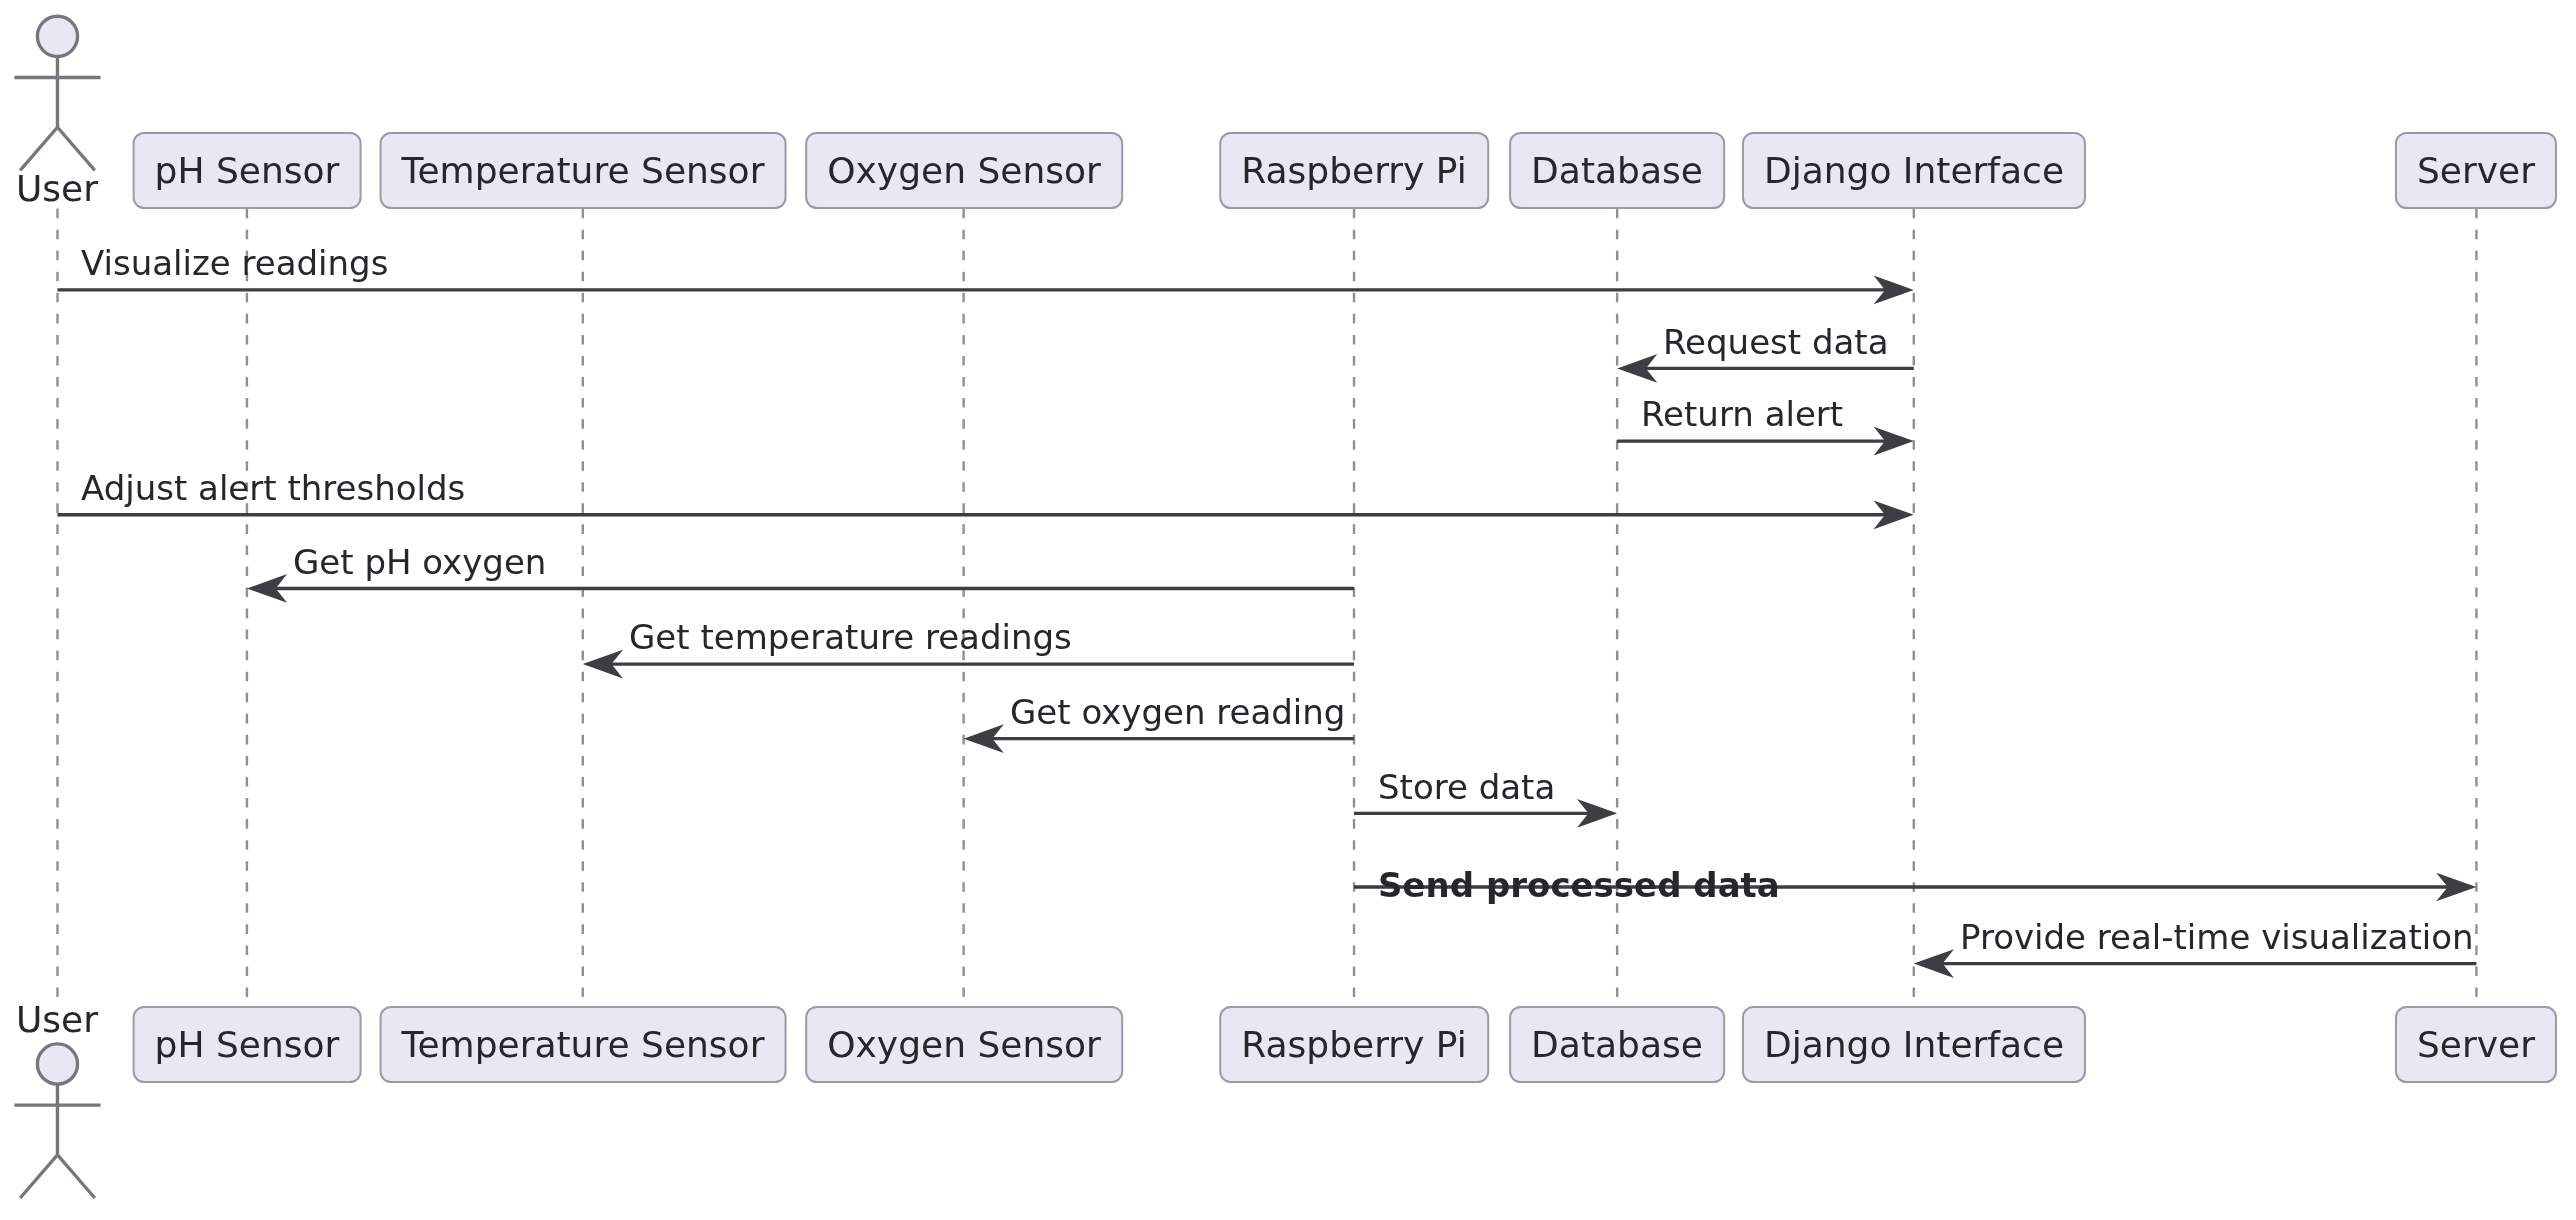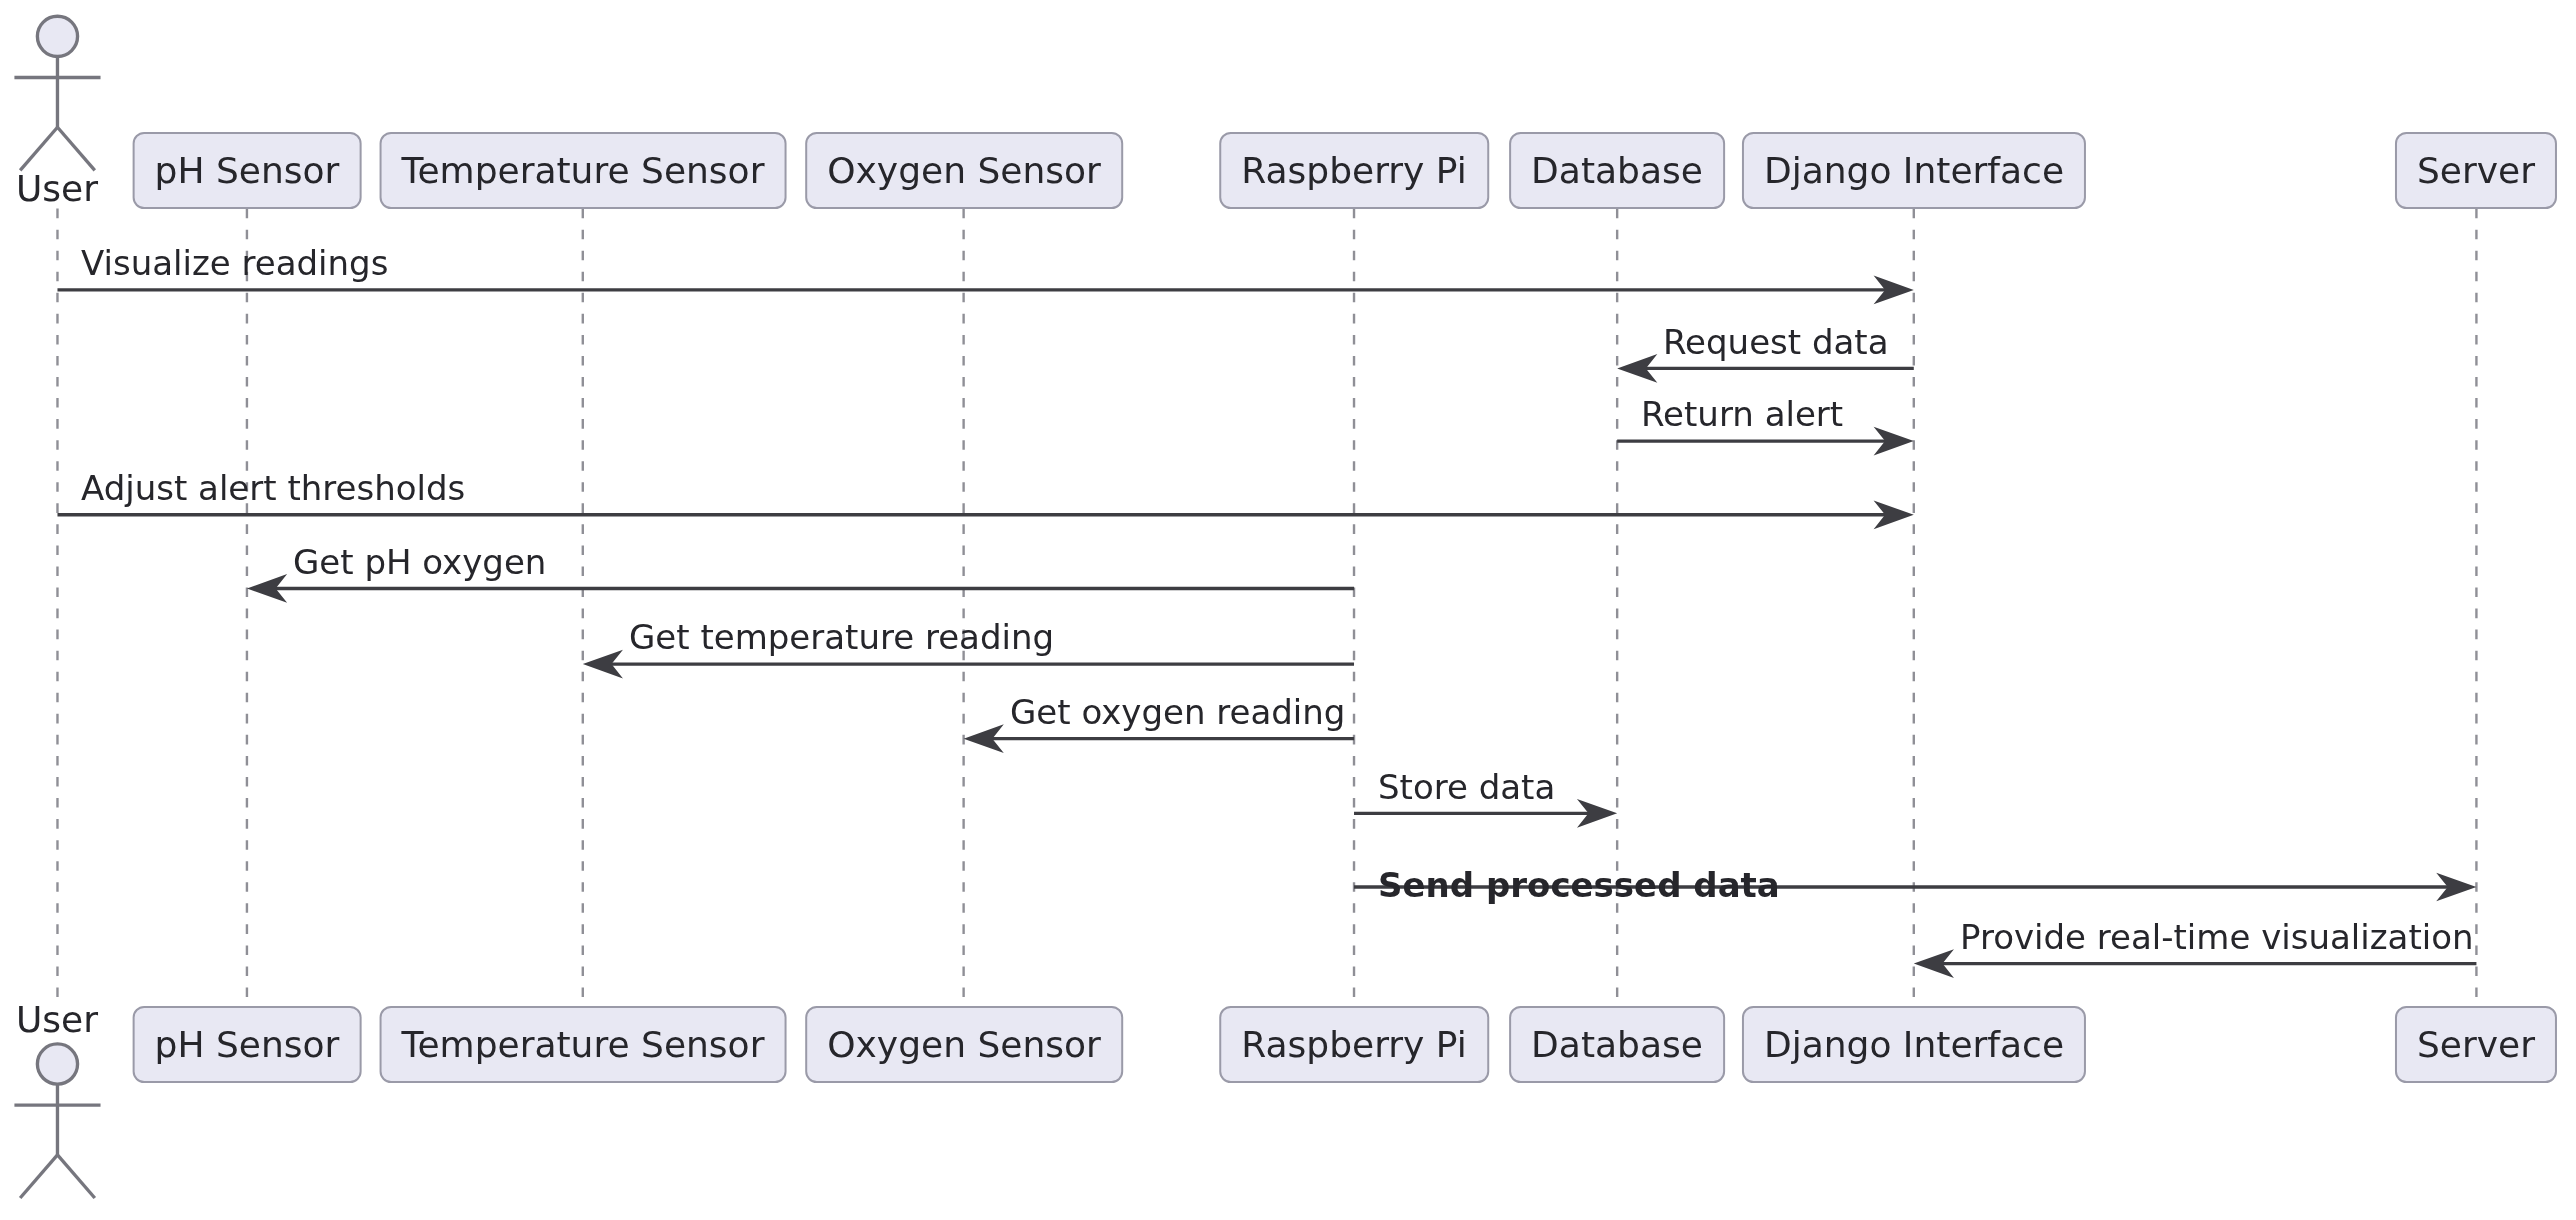--- a/index.html
+++ b/index.html
@@ -101,20 +101,20 @@
       <div class="pbox" style="left: 1617px; top: 1006px;">Database</div>
       <div class="pbox" style="left: 1914px; top: 132px;">Django Interface</div>
       <div class="pbox" style="left: 1914px; top: 1006px;">Django Interface</div>
       <div class="pbox" style="left: 2476px; top: 132px;">Server</div>
       <div class="pbox" style="left: 2476px; top: 1006px;">Server</div>
       <div class="msg" style="left: 81px; top: 242px; text-align: center;">Visualize readings</div>
       <div class="msg" style="left: 1663px; top: 321px;">Request data</div>
       <div class="msg" style="left: 1641px; top: 393px;">Return alert</div>
       <div class="msg" style="left: 81px; top: 467px;">Adjust alert thresholds</div>
       <div class="msg" style="left: 293px; top: 541px;">Get pH oxygen</div>
-      <div class="msg" style="left: 629px; top: 616px;">Get temperature reading</div>
+      <div class="msg" style="left: 629px; top: 616px;">Get temperature readings</div>
       <div class="msg" style="left: 1010px; top: 691px;">Get oxygen reading</div>
       <div class="msg" style="left: 1378px; top: 766px;">Store data</div>
       <div class="msg" style="left: 1378px; top: 864px; font-weight: bold;">Send processed data</div>
       <div class="msg" style="left: 1960px; top: 916px;">Provide real-time visualization</div>
     </div>
 </div>
 
 
 </body></html>

